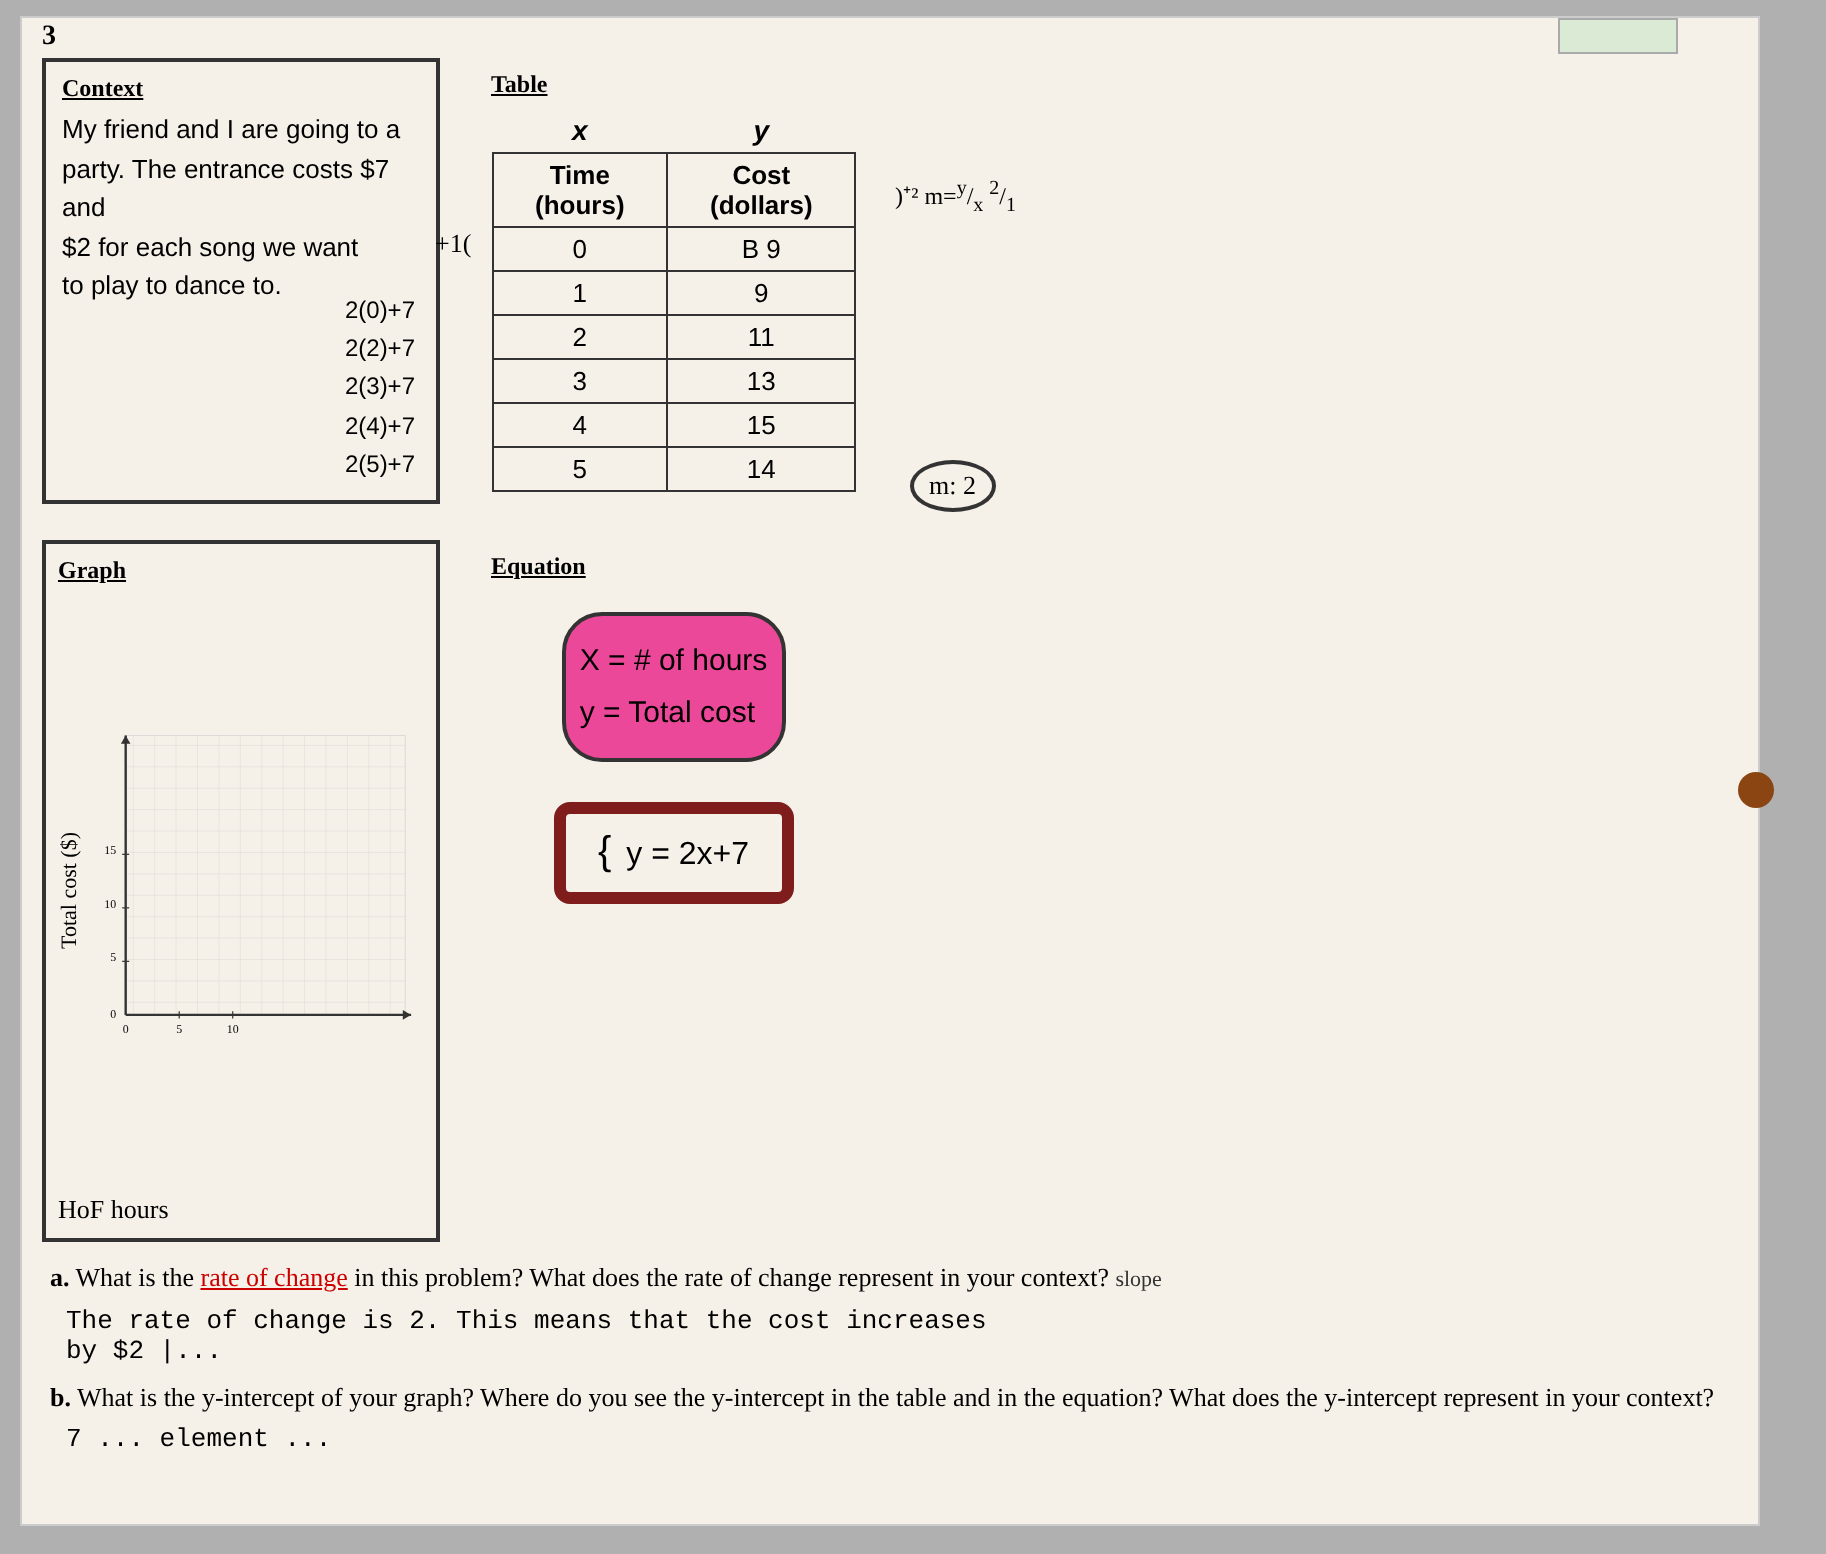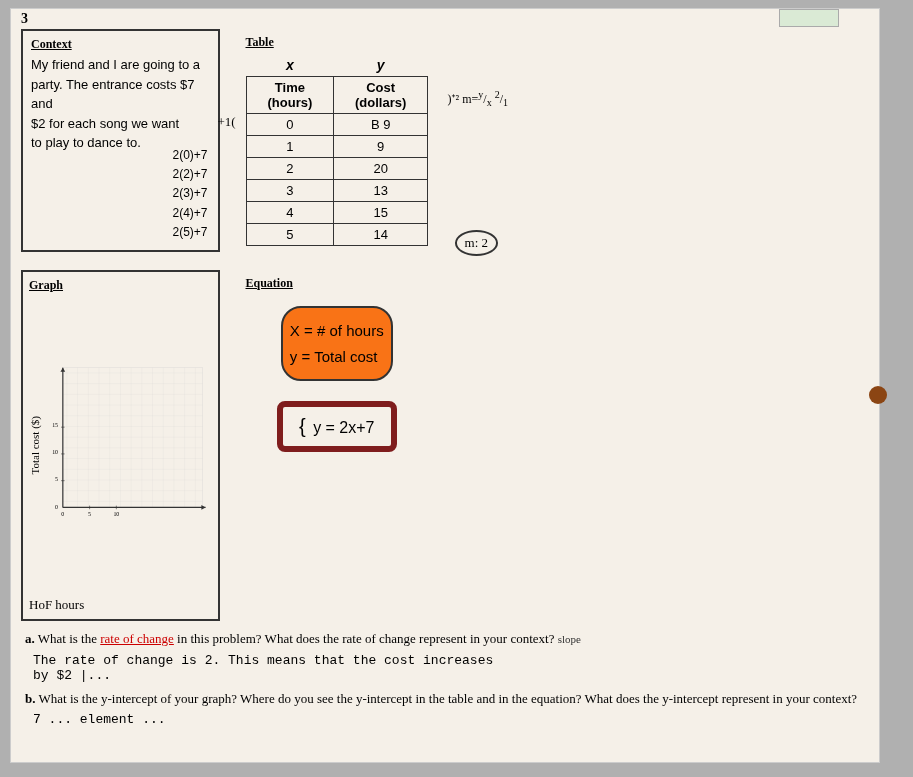--- a/index.html
+++ b/index.html
@@ -133,21 +133,21 @@
       font-weight: bold;
       text-decoration: underline;
     }
     .equation-bubble {
       border: 2px solid #333;
       border-radius: 20px;
       padding: 10px 7px;
       font-family: 'Comic Sans MS', cursive, sans-serif;
       font-size: 15px;
       line-height: 1.7;
-      background: #f97316;
+      background: #ec4899;
       align-self: center;
       margin-top: 5px;
     }
     .equation-formula {
       border: 6px solid #7f1d1d;
       border-radius: 8px;
       padding: 8px 16px;
       font-family: 'Comic Sans MS', cursive, sans-serif;
       font-size: 16px;
       align-self: center;
@@ -243,21 +243,21 @@
               <tr>
                 <td>0</td>
                 <td>B 9</td>
               </tr>
               <tr>
                 <td>1</td>
                 <td>9</td>
               </tr>
               <tr>
                 <td>2</td>
-                <td>20</td>
+                <td>11</td>
               </tr>
               <tr>
                 <td>3</td>
                 <td>13</td>
               </tr>
               <tr>
                 <td>4</td>
                 <td>15</td>
               </tr>
               <tr>

